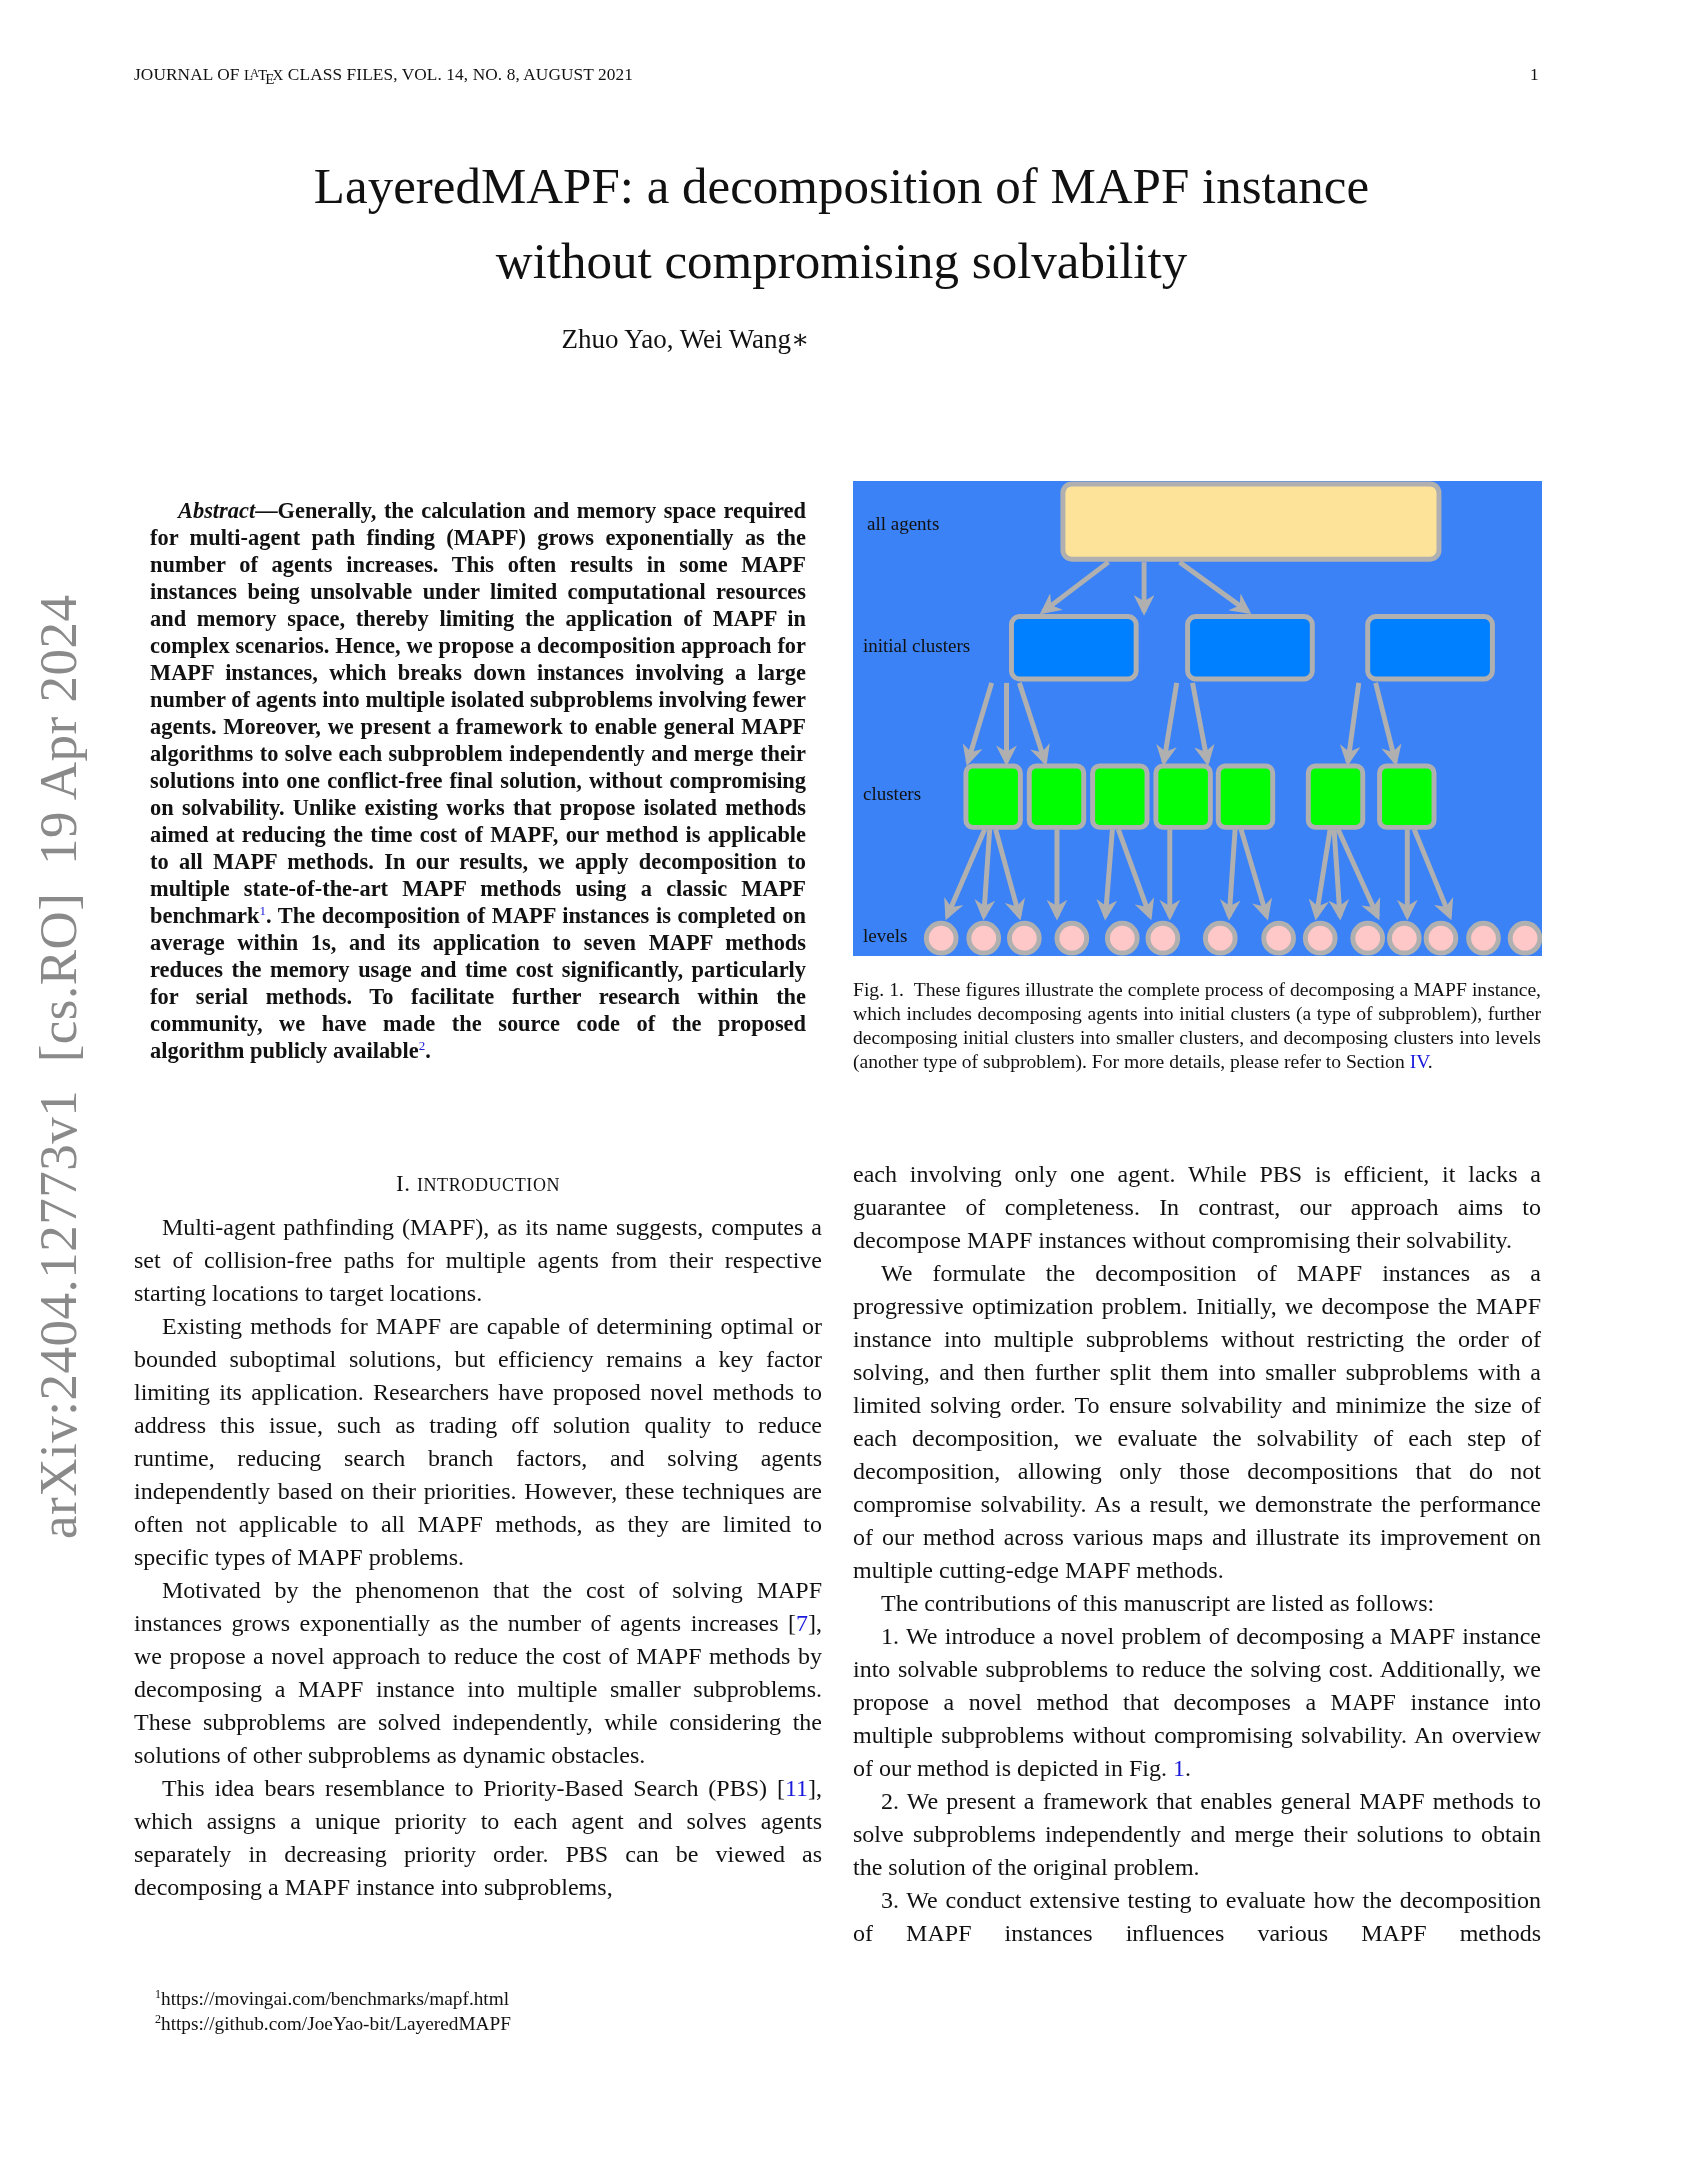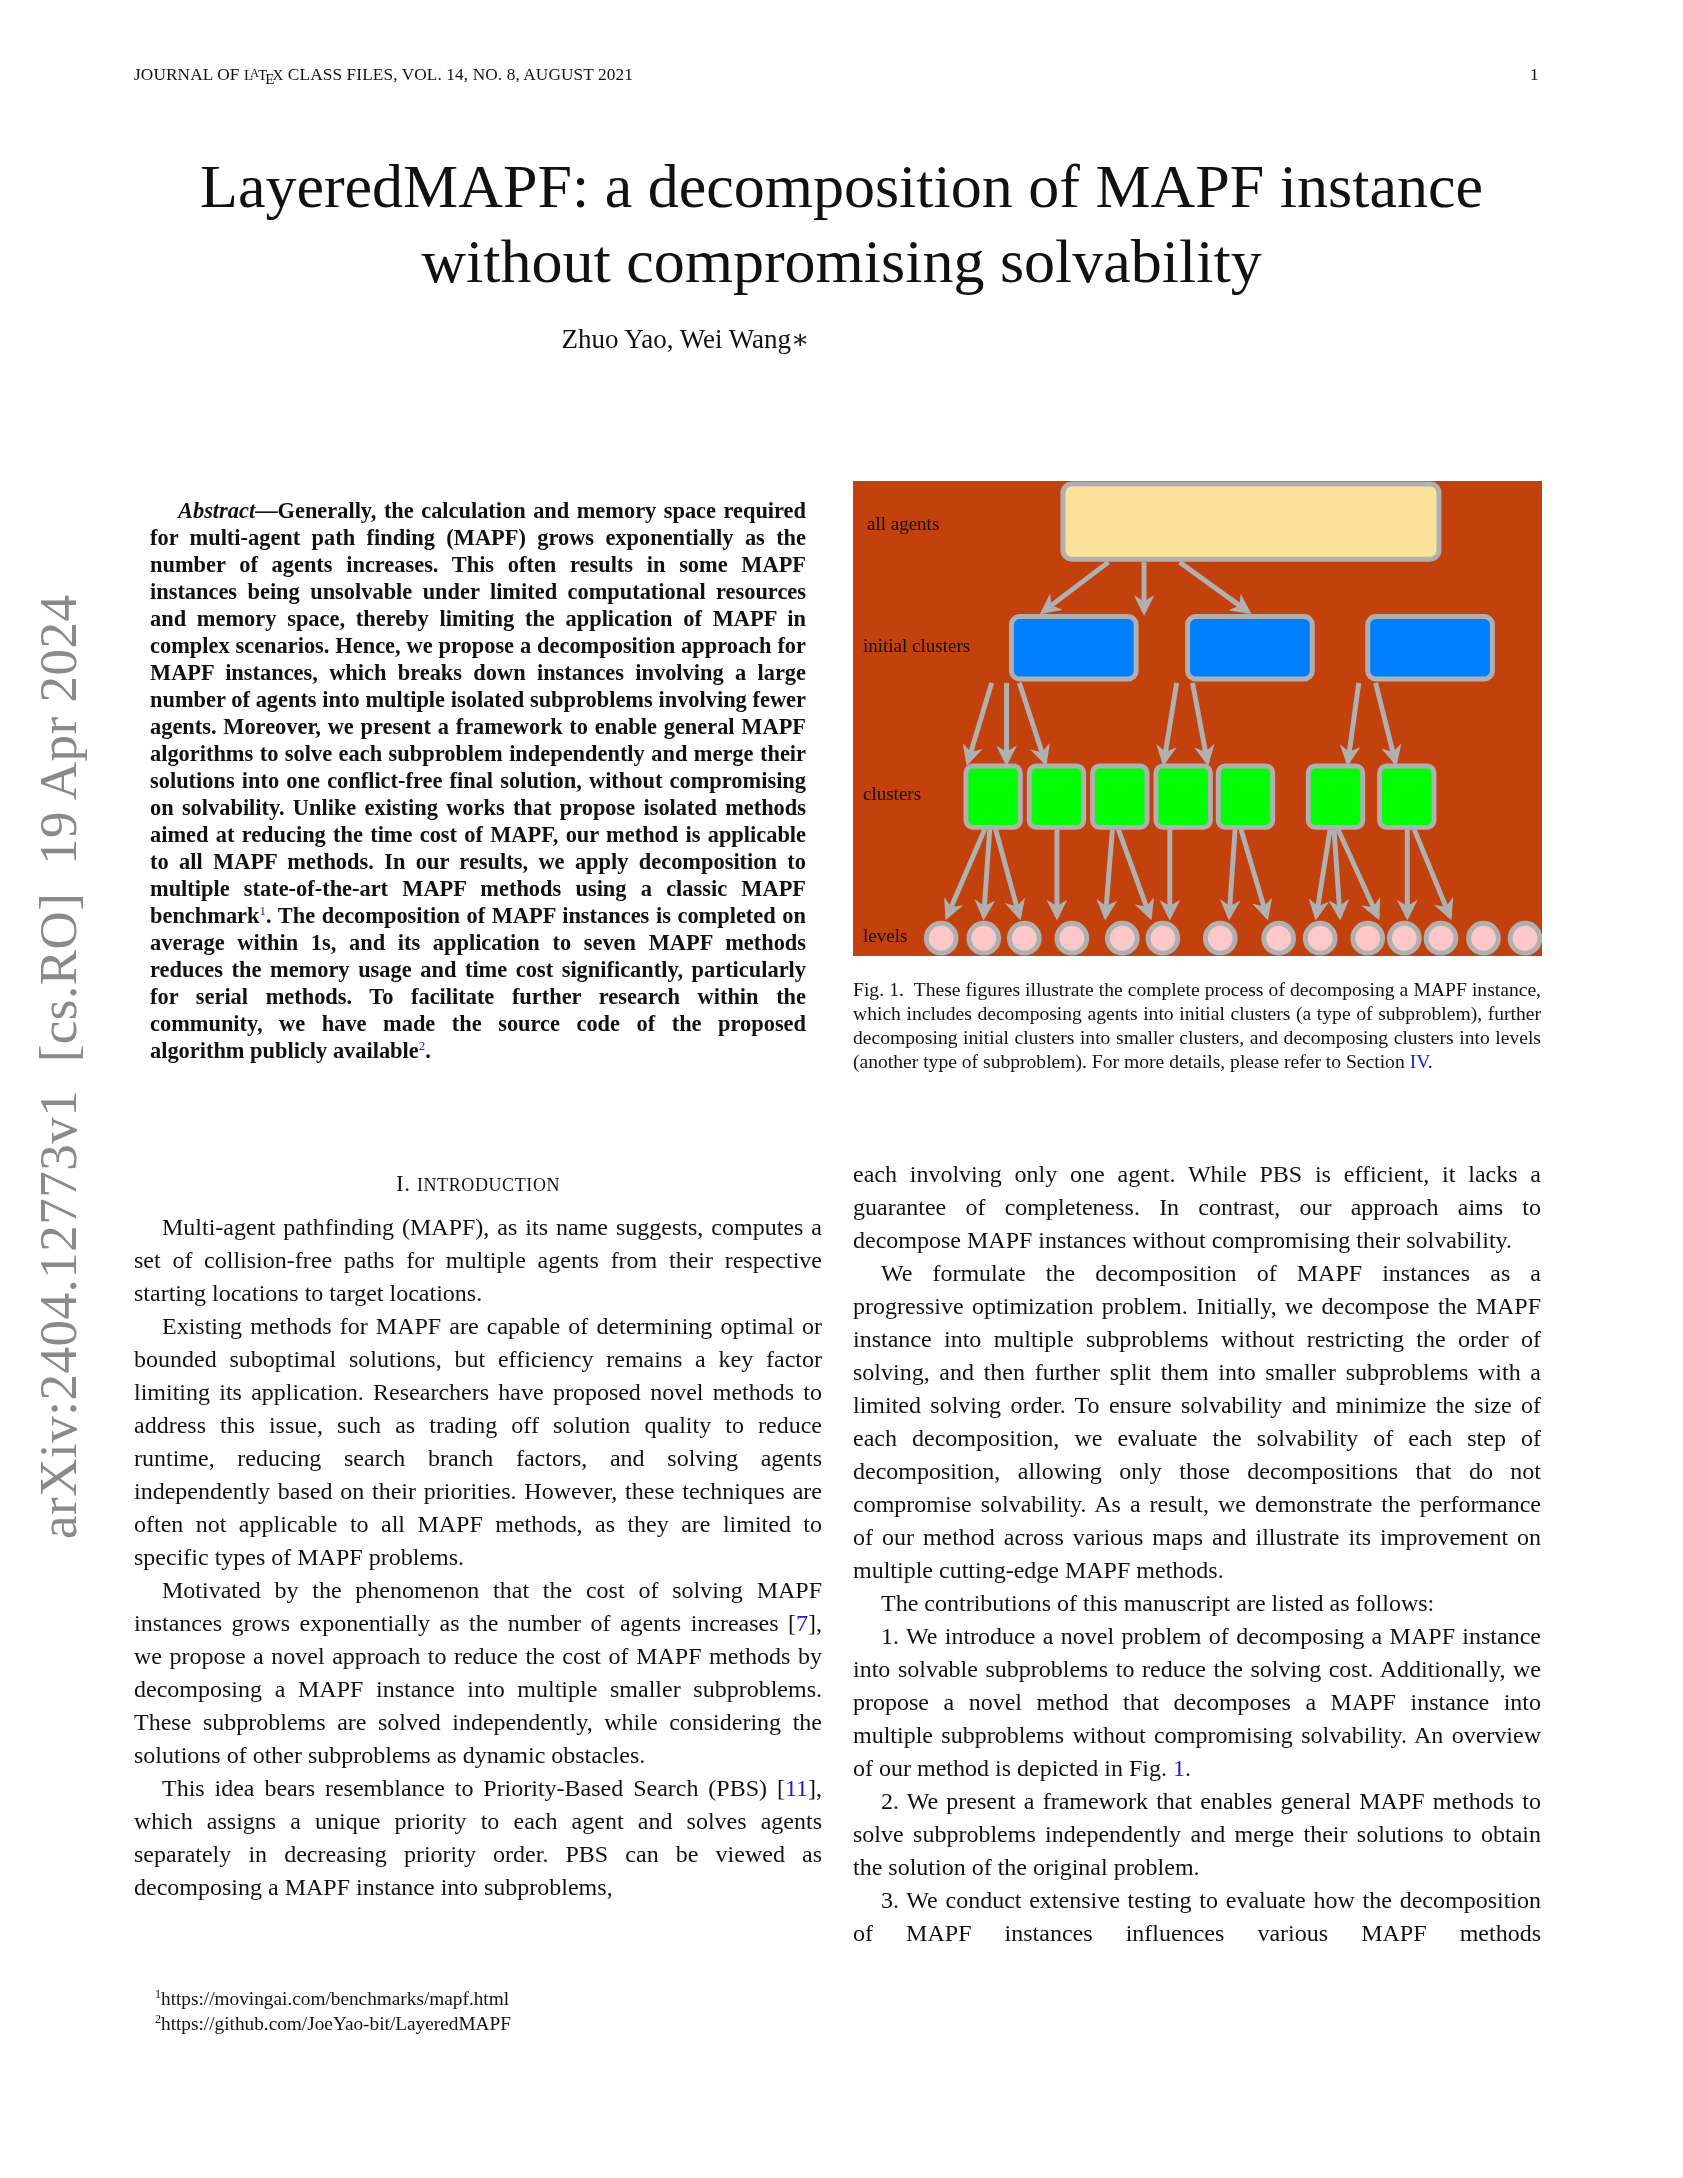--- a/index.html
+++ b/index.html
@@ -1,41 +1,41 @@
 <!DOCTYPE html>
 <html><head>
 <meta charset="utf-8">
 <style>
   html, body { margin: 0; padding: 0; background: #ffffff; }
   body { width: 1683px; height: 2178px; position: relative; overflow: hidden;
          font-family: "Liberation Serif", "DejaVu Serif", serif; color: #111; }
   .abs { position: absolute; }
   .running-head { left: 134px; top: 65px; font-size: 17.3px; letter-spacing: 0.1px; }
   .page-num { left: 1530px; top: 65px; font-size: 17.3px; }
-  .title { left: 0; width: 1683px; top: 149px; text-align: center; font-size: 62px; line-height: 75px; }
+  .title { left: 0; width: 1683px; top: 149px; text-align: center; font-size: 51px; line-height: 75px; }
   .authors { left: 0; width: 1371px; top: 323px; text-align: center; font-size: 27px; }
   .arxiv { left: 28px; top: 1539px; transform-origin: 0 0; transform: rotate(-90deg);
            font-size: 53px; color: #8a8a8a; white-space: nowrap; letter-spacing: 0.5px; }
   .col { position: absolute; text-align: justify; hyphens: manual; }
   .abstract { left: 134px; top: 481px; width: 688px; font-weight: bold; font-size: 22.4px; line-height: 27px; }
   .abstract p { margin: 16px; text-indent: 28px; }
   .abstract .label { font-style: italic; }
   .index-terms { margin-top: 14px !important; }
   .sup-link { color: #1a1adb; font-size: 13px; vertical-align: super; line-height: 0; font-weight: normal; }
   .cite { color: #1a1adb; }
   .section-head { left: 134px; width: 688px; top: 1171px; text-align: center; font-size: 23px; letter-spacing: 0.6px; }
   .section-head .sc { font-size: 18px; }
   .body-left { left: 134px; top: 1211px; width: 688px; font-size: 24px; line-height: 33px; }
   .body-right { left: 853px; top: 1158px; width: 688px; font-size: 24px; line-height: 33px; }
   .body-left p, .body-right p { margin: 0; text-indent: 28px; }
   .body-right p.noindent { text-indent: 0; }
   .footnotes { left: 155px; top: 1986px; font-size: 19.3px; line-height: 25px; font-family: Liberation Serif, serif; }
   .footnotes .fn-mark { font-size: 12px; vertical-align: super; line-height: 0; }
   .caption { left: 853px; top: 978px; width: 688px; font-size: 19.6px; line-height: 24px; text-align: justify; }
-  .figure { left: 853px; top: 481px; width: 689px; height: 475px; background: #c2410c; }
+  .figure { left: 853px; top: 481px; width: 689px; height: 475px; background: #3b82f6; }
   .fig-label { position: absolute; font-size: 19px; color: #111; }
 </style>
 </head>
 <body>
 
 <div class="abs running-head">
   <span>JOURNAL OF </span><span style="font-size:15px;">L<span style="font-size:12px;vertical-align:3px;margin-left:-3px;">A</span><span style="margin-left:-1px;">T</span><span style="vertical-align:-4px;margin-left:-2px;">E</span><span style="margin-left:-2px;">X</span></span><span> CLASS FILES, VOL. 14, NO. 8, AUGUST 2021</span>
 </div>
 <div class="abs page-num">1</div>
 

